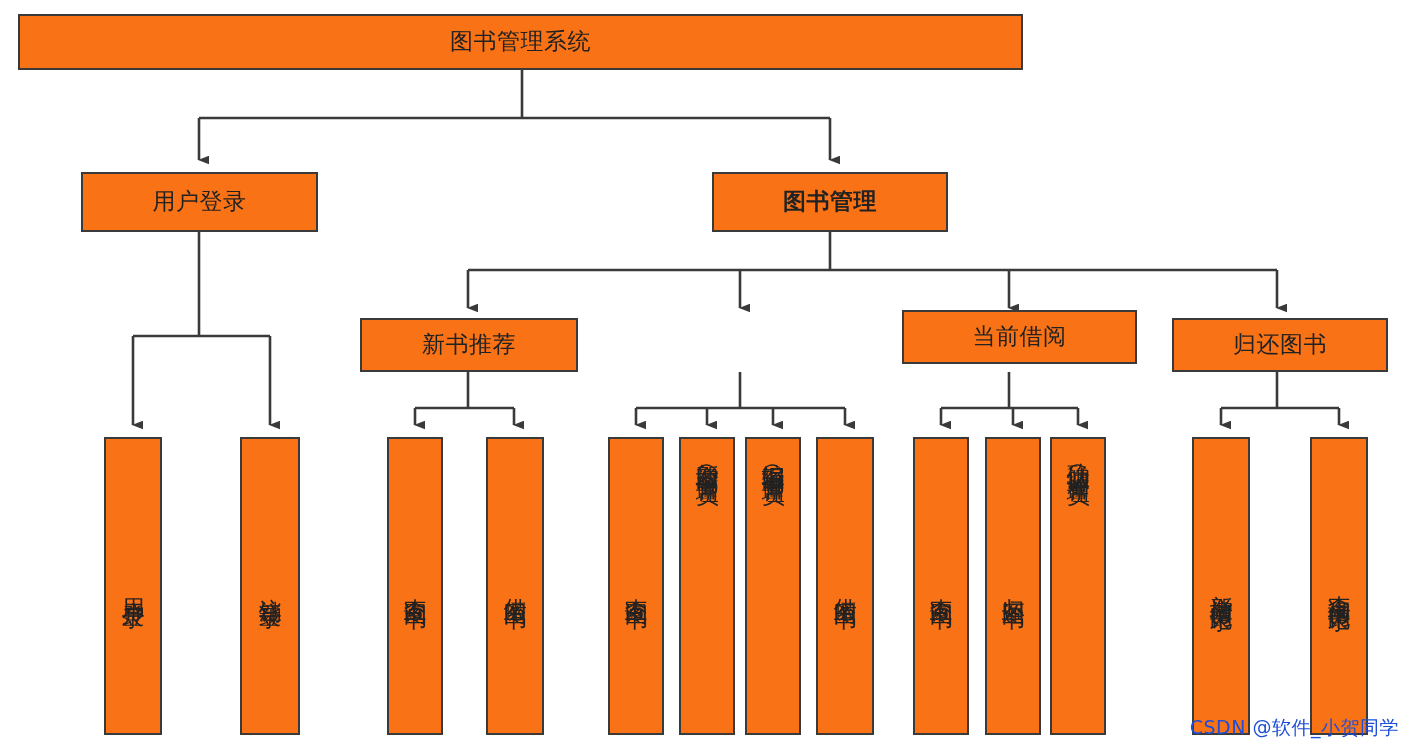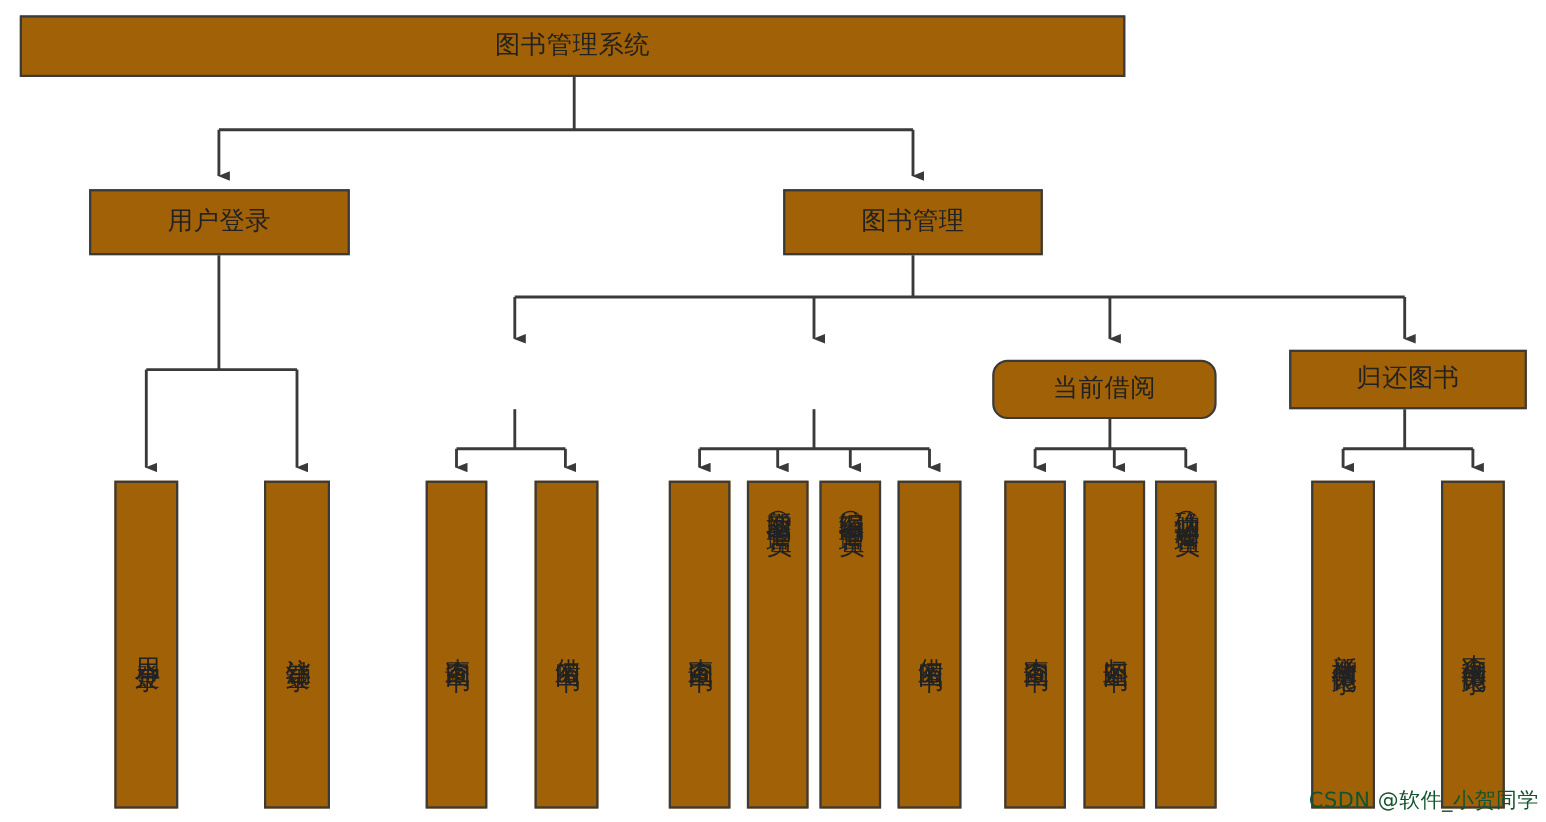--- a/index.html
+++ b/index.html
@@ -23,21 +23,21 @@
     position: absolute;
     left: 0;
     top: 0;
     width: 1405px;
     height: 747px;
     pointer-events: none;
   }
   .node {
     position: absolute;
     box-sizing: border-box;
-    background: #a16207;
+    background: #f97316;
     border: 2px solid #3a3a3a;
     display: flex;
     align-items: center;
     justify-content: center;
     color: #1a1a1a;
   }
   .node-label {
     font-size: 23px;
     line-height: 1.1;
     letter-spacing: 0.5px;
@@ -69,21 +69,21 @@
   }
   .leaf-inner.align-top {
     align-items: flex-start;
     padding-top: 6px;
   }
   #watermark {
     position: absolute;
     right: 6px;
     bottom: 6px;
     font-size: 19px;
-    color: #14532d;
+    color: #1d4ed8;
     white-space: nowrap;
     letter-spacing: 0.5px;
   }
 </style>
 </head>
 <body>
 
 <div id="diagram-root">
 
   <svg id="edge-layer" viewBox="0 0 1405 747" width="1405" height="747" xmlns="http://www.w3.org/2000/svg">
@@ -138,27 +138,30 @@
   </svg>
 
   <div class="node" style="left:18px; top:14px; width:1005px; height:56px;">
     <span class="node-label">图书管理系统</span>
   </div>
 
   <div class="node" style="left:81px; top:172px; width:237px; height:60px;">
     <span class="node-label">用户登录</span>
   </div>
 
-  <div class="node" style="left:712px; top:172px; width:236px; height:60px;">
+  <div class="node" style="left:712px; top:172px; width:236px; height:60px;font-weight:bold;">
     <span class="node-label">图书管理</span>
   </div>
 
-
-
-  <div class="node" style="left:902px; top:327px; width:204px; height:54px;border-radius:14px;">
+  <div class="node" style="left:360px; top:318px; width:218px; height:54px;">
+    <span class="node-label">新书推荐</span>
+  </div>
+
+
+  <div class="node" style="left:902px; top:310px; width:235px; height:54px;">
     <span class="node-label">当前借阅</span>
   </div>
 
   <div class="node" style="left:1172px; top:318px; width:216px; height:54px;">
     <span class="node-label">归还图书</span>
   </div>
 
   <div class="node leaf" style="left:104px; top:437px; width:58px; height:298px;">
     <div class="leaf-inner">
       <span class="node-label">用户登录</span>

